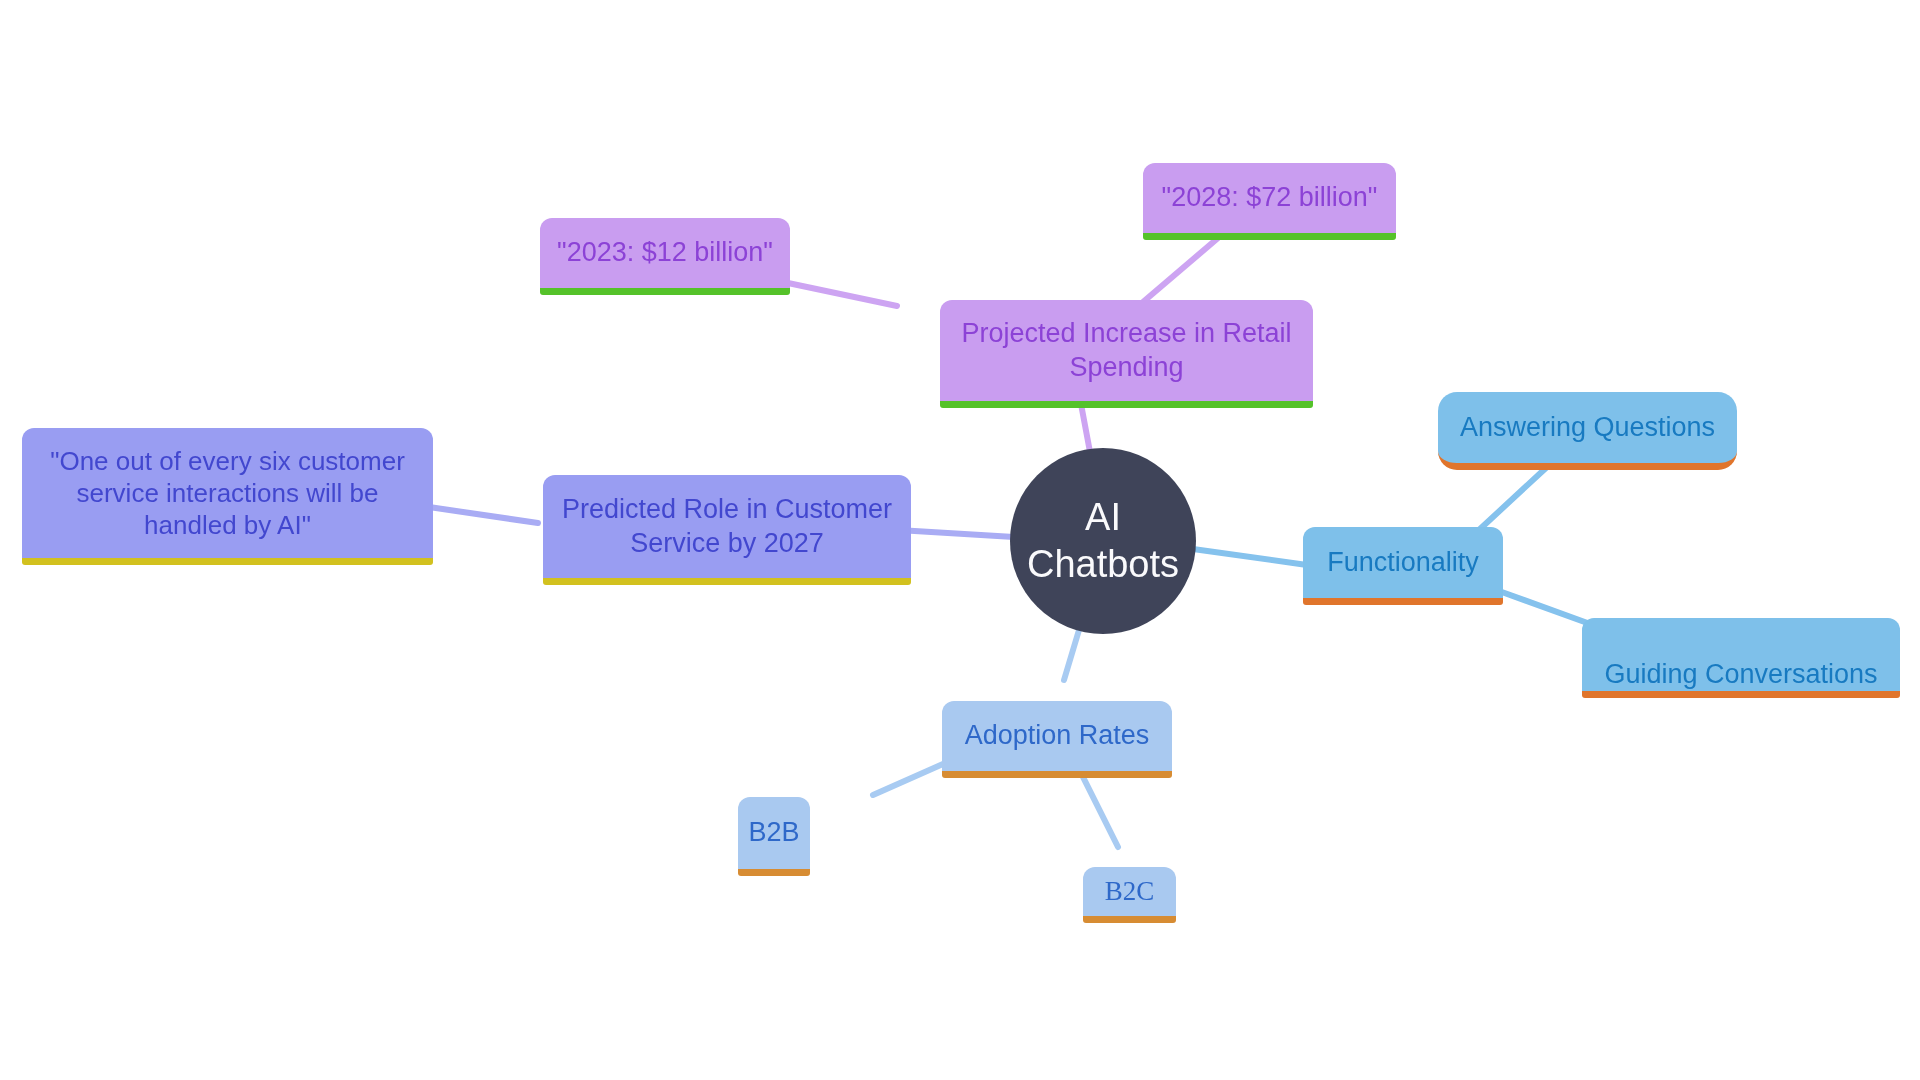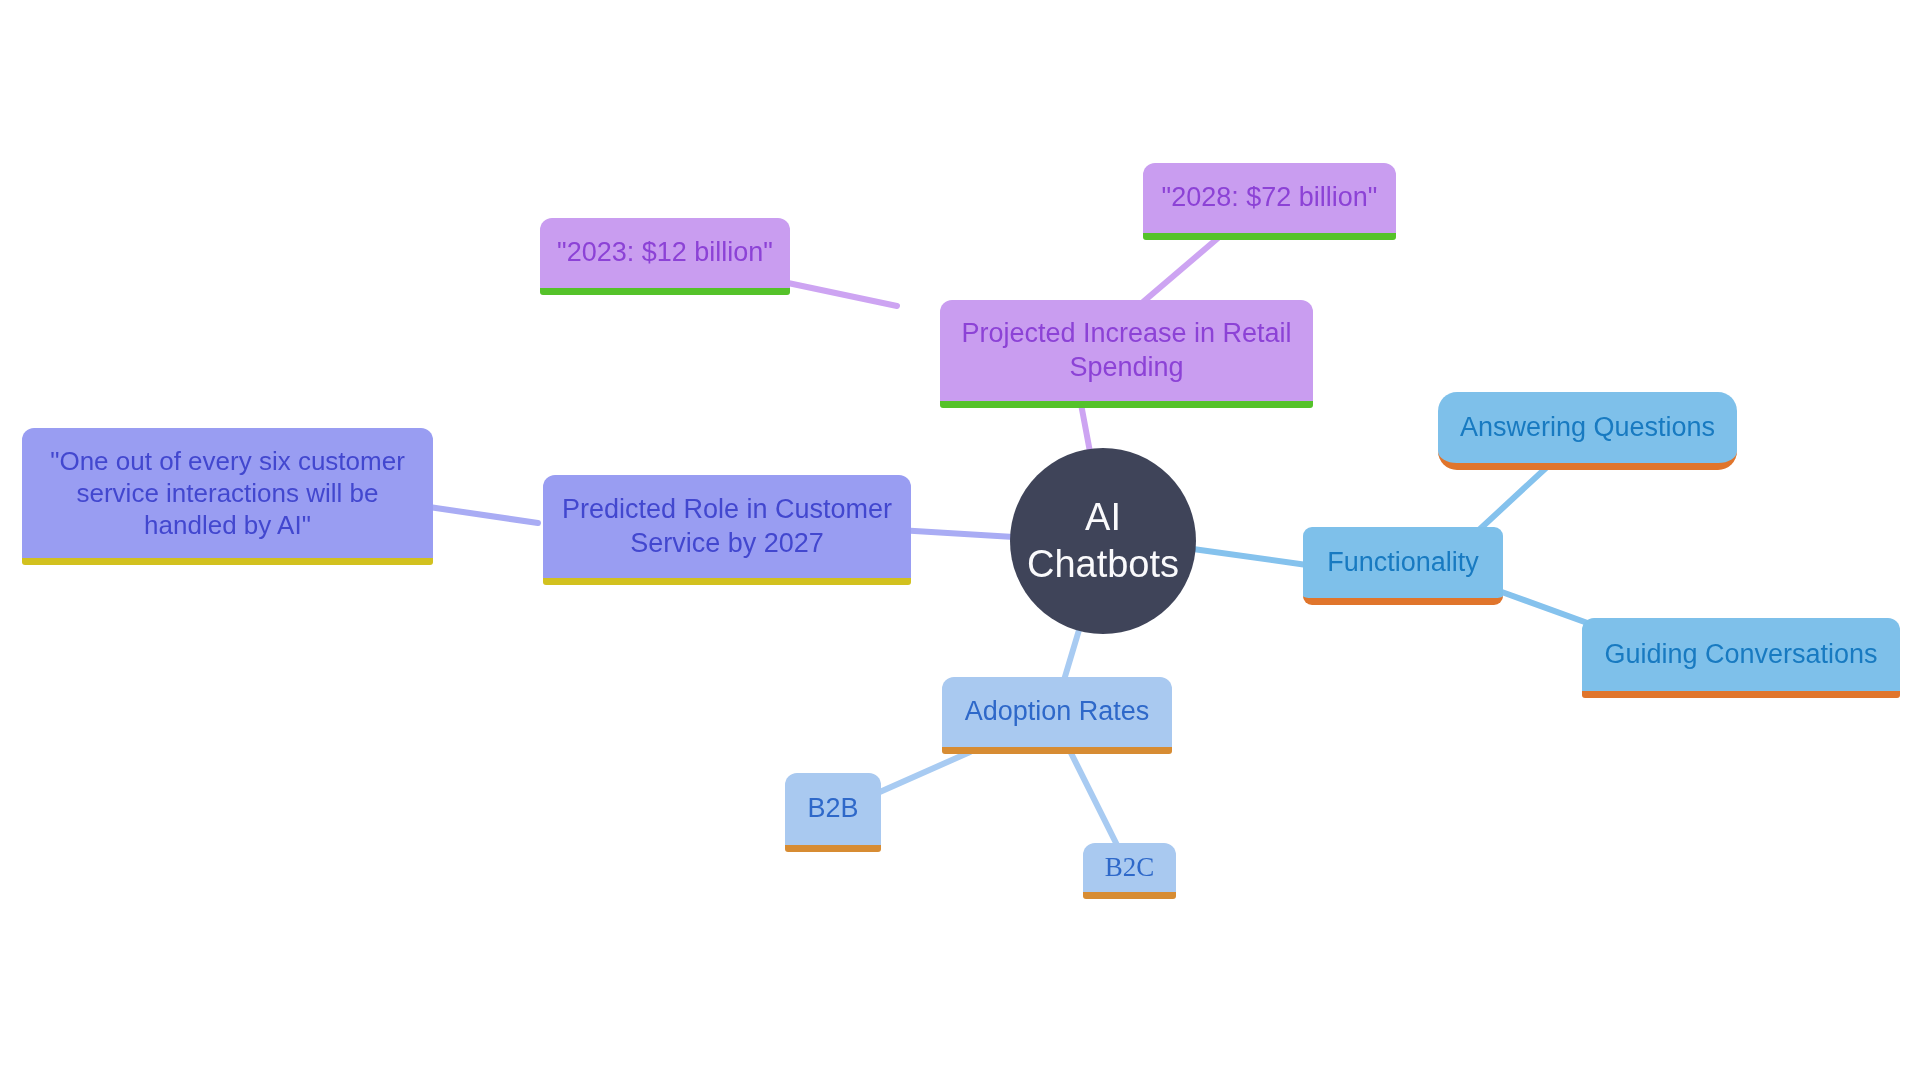--- a/index.html
+++ b/index.html
@@ -37,21 +37,21 @@
 
   .root-node {
     border-radius: 50%;
     background: #3f4459;
     color: #fafafc;
     font-size: 38px;
   }
   .theme-purple  { background: #c99df0; color: #8c42d6; border-bottom: 7px solid #55c22a; }
   .theme-peri    { background: #999df2; color: #4247cf; border-bottom: 7px solid #d2c11f; }
   .theme-sky     { background: #7ec0ea; color: #187ac1; border-bottom: 7px solid #e0752c; }
-  .theme-ltblue  { background: #a9c9f0; color: #2e68c9; border-bottom: 7px solid #d78c33; }
+  .theme-ltblue  { background: #a9c9f0; color: #2e68c9; border-bottom: 7px solid #d78c33; margin-top: 24px; }
   .quote-node    { font-size: 26px; }
 </style>
 </head>
 <body>
 
 <div class="canvas">
 
   <svg class="edges">
     <line class="edge-purple" x1="1090" y1="452" x2="1081" y2="404"></line>
     <line class="edge-purple" x1="897" y1="306" x2="788" y2="283"></line>
@@ -87,37 +87,37 @@
     <span class="node-label">Predicted Role in Customer
 Service by 2027</span>
   </div>
 
   <div class="node theme-peri quote-node" style="left:22px; top:428px; width:411px; height:137px;">
     <span class="node-label">"One out of every six customer
 service interactions will be
 handled by AI"</span>
   </div>
 
-  <div class="node theme-sky" style="left:1303px; top:527px; width:200px; height:78px;border-radius:9px;">
+  <div class="node theme-sky" style="left:1303px; top:527px; width:200px; height:78px;">
     <span class="node-label">Functionality</span>
   </div>
 
   <div class="node theme-sky" style="left:1438px; top:392px; width:299px; height:78px;border-radius:19px;">
     <span class="node-label">Answering Questions</span>
   </div>
 
-  <div class="node theme-sky" style="left:1582px; top:618px; width:318px; height:80px;">
+  <div class="node theme-sky" style="left:1582px; top:618px; width:318px; height:80px;align-items:flex-end;">
     <span class="node-label">Guiding Conversations</span>
   </div>
 
   <div class="node theme-ltblue" style="left:942px; top:677px; width:230px; height:77px;">
     <span class="node-label">Adoption Rates</span>
   </div>
 
-  <div class="node theme-ltblue" style="left:785px; top:773px; width:96px; height:79px;">
+  <div class="node theme-ltblue" style="left:738px; top:773px; width:72px; height:79px;">
     <span class="node-label">B2B</span>
   </div>
 
   <div class="node theme-ltblue" style="left:1083px; top:843px; width:93px; height:56px;font-family:Liberation Serif, serif;">
     <span class="node-label">B2C</span>
   </div>
 
 </div>
 
 </body></html>

